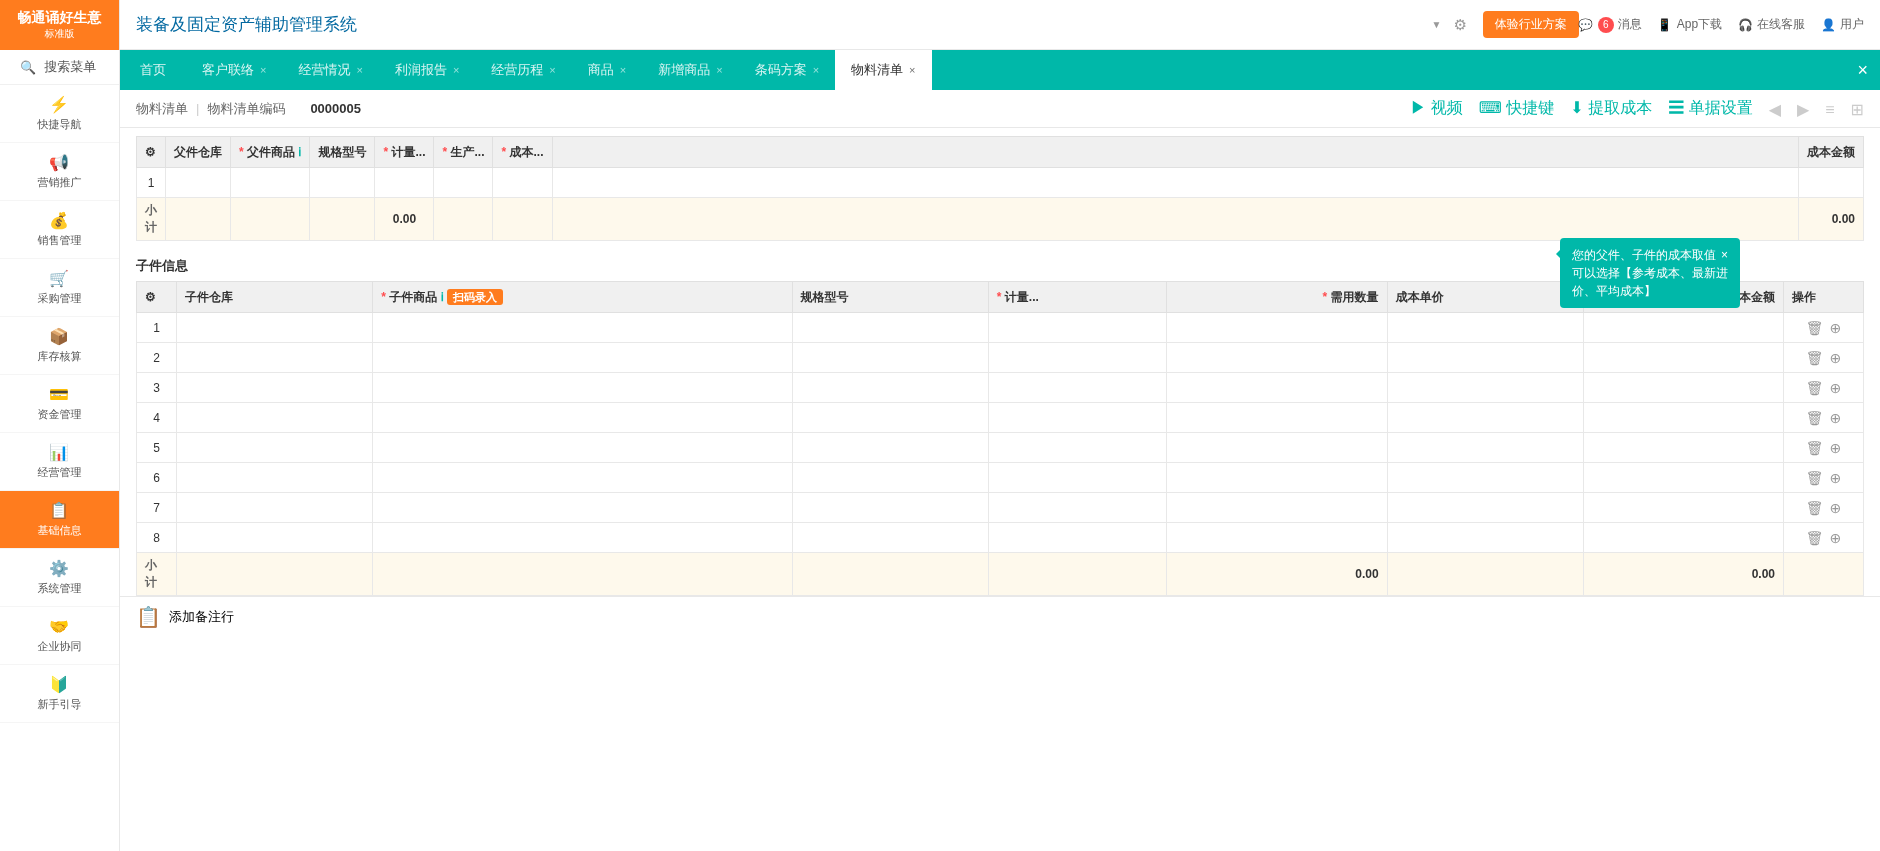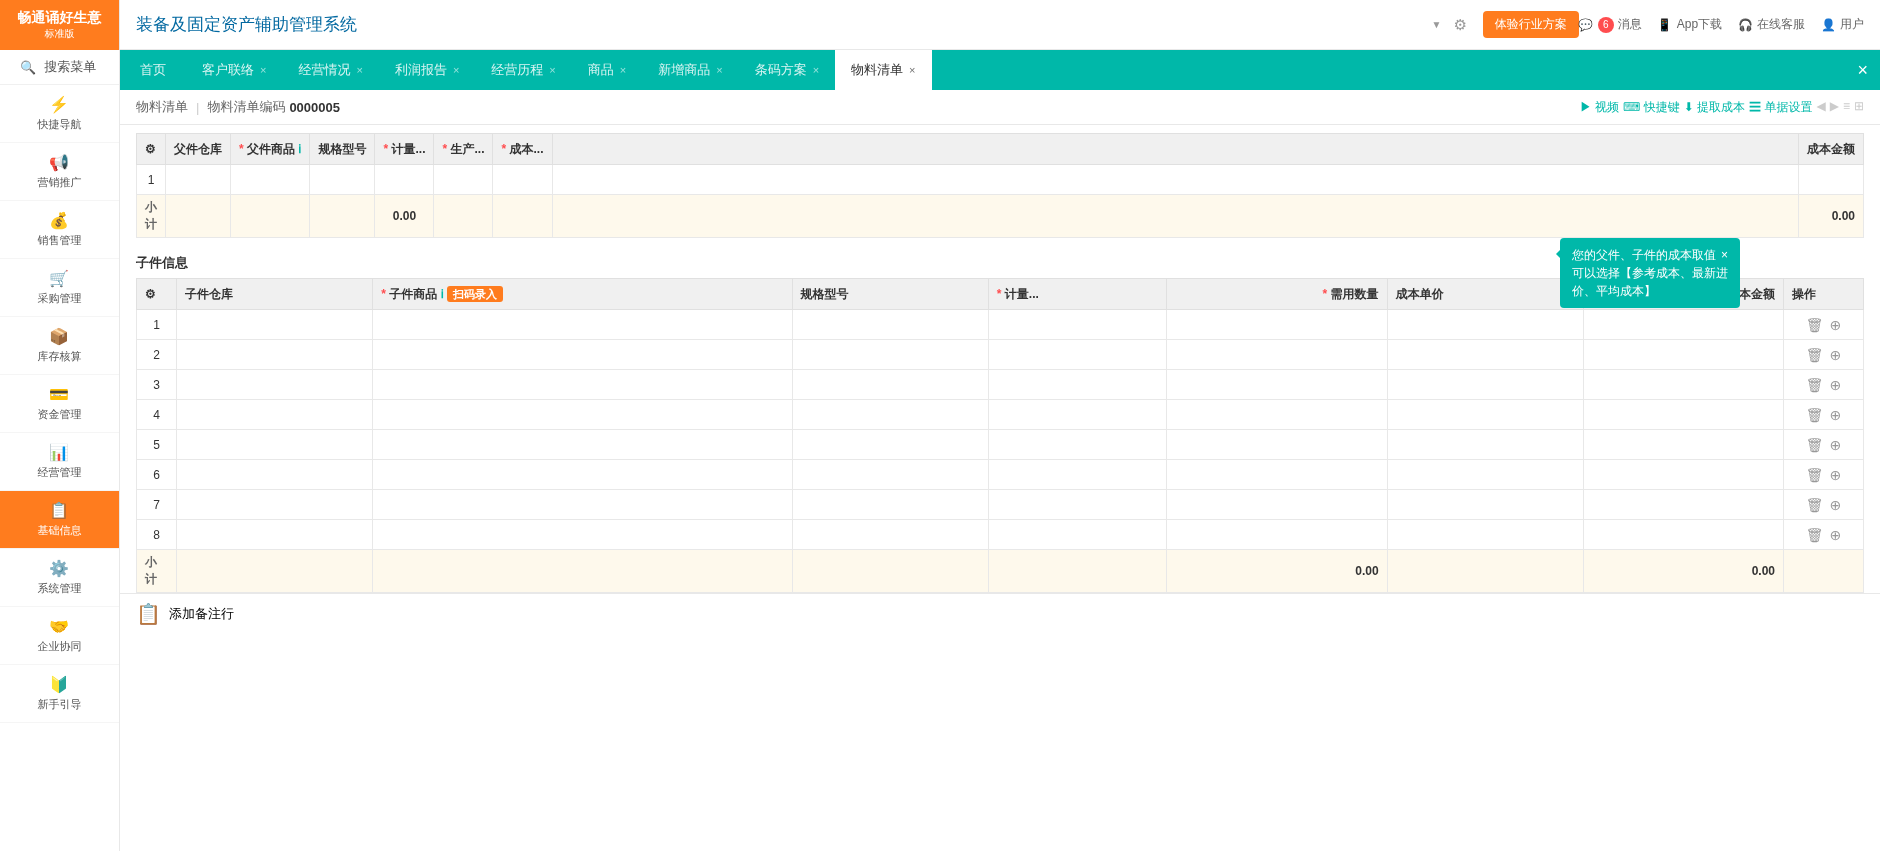--- a/index.html
+++ b/index.html
@@ -38,21 +38,21 @@
     .nav-tab.home { padding: 0 20px; }
 
     
     .content { flex: 1; background: #fff; display: flex; flex-direction: column; overflow: hidden; }
 
     
     .breadcrumb-bar { display: flex; align-items: center; padding: 8px 16px; border-bottom: 1px solid #e8e8e8; background: #fff; }
     .breadcrumb-item { color: #666; font-size: 13px; }
     .breadcrumb-sep { margin: 0 8px; color: #ccc; }
     .form-code { color: #333; font-size: 13px; font-weight: bold; }
-    .breadcrumb-right { margin-left: auto; display: flex; align-items: flex-start; gap: 4px; font-size: 12px; color: #00b8a9; cursor: pointer; }
+    .breadcrumb-right { margin-left: auto; display: flex; align-items: flex-end; gap: 16px; font-size: 16px; color: #00b8a9; cursor: pointer; }
     .breadcrumb-right .nav-arrow { color: #ccc; cursor: pointer; }
 
     
     .section { padding: 8px 16px 0; }
     .section-title { font-size: 13px; color: #333; font-weight: bold; margin-bottom: 6px; }
 
     
     .data-table { width: 100%; border-collapse: collapse; font-size: 12px; }
     .data-table th { background: #f0f0f0; border: 1px solid #e0e0e0; padding: 6px 8px; color: #333; text-align: left; white-space: nowrap; }
     .data-table td { border: 1px solid #e8e8e8; padding: 4px 8px; color: #333; height: 30px; }
@@ -203,21 +203,21 @@
       <span style="color:white; cursor:pointer; font-size:18px; padding:0 4px;">×</span>
     </div>
   </div>
 
   <div class="content" style="position:relative; overflow-y:auto;">
 
     <div class="breadcrumb-bar">
       <span class="breadcrumb-item">物料清单</span>
       <span class="breadcrumb-sep">|</span>
       <span class="breadcrumb-item">物料清单编码</span>
-      <span style="margin-left:4px;" class="form-code">0000005</span>
+      <span style="margin-left:25px;" class="form-code">0000005</span>
       <div class="breadcrumb-right">
         <span>
           <span>▶</span>
           <span>视频</span>
         </span>
         <span>
           <span>⌨</span>
           <span>快捷键</span>
         </span>
         <span>

